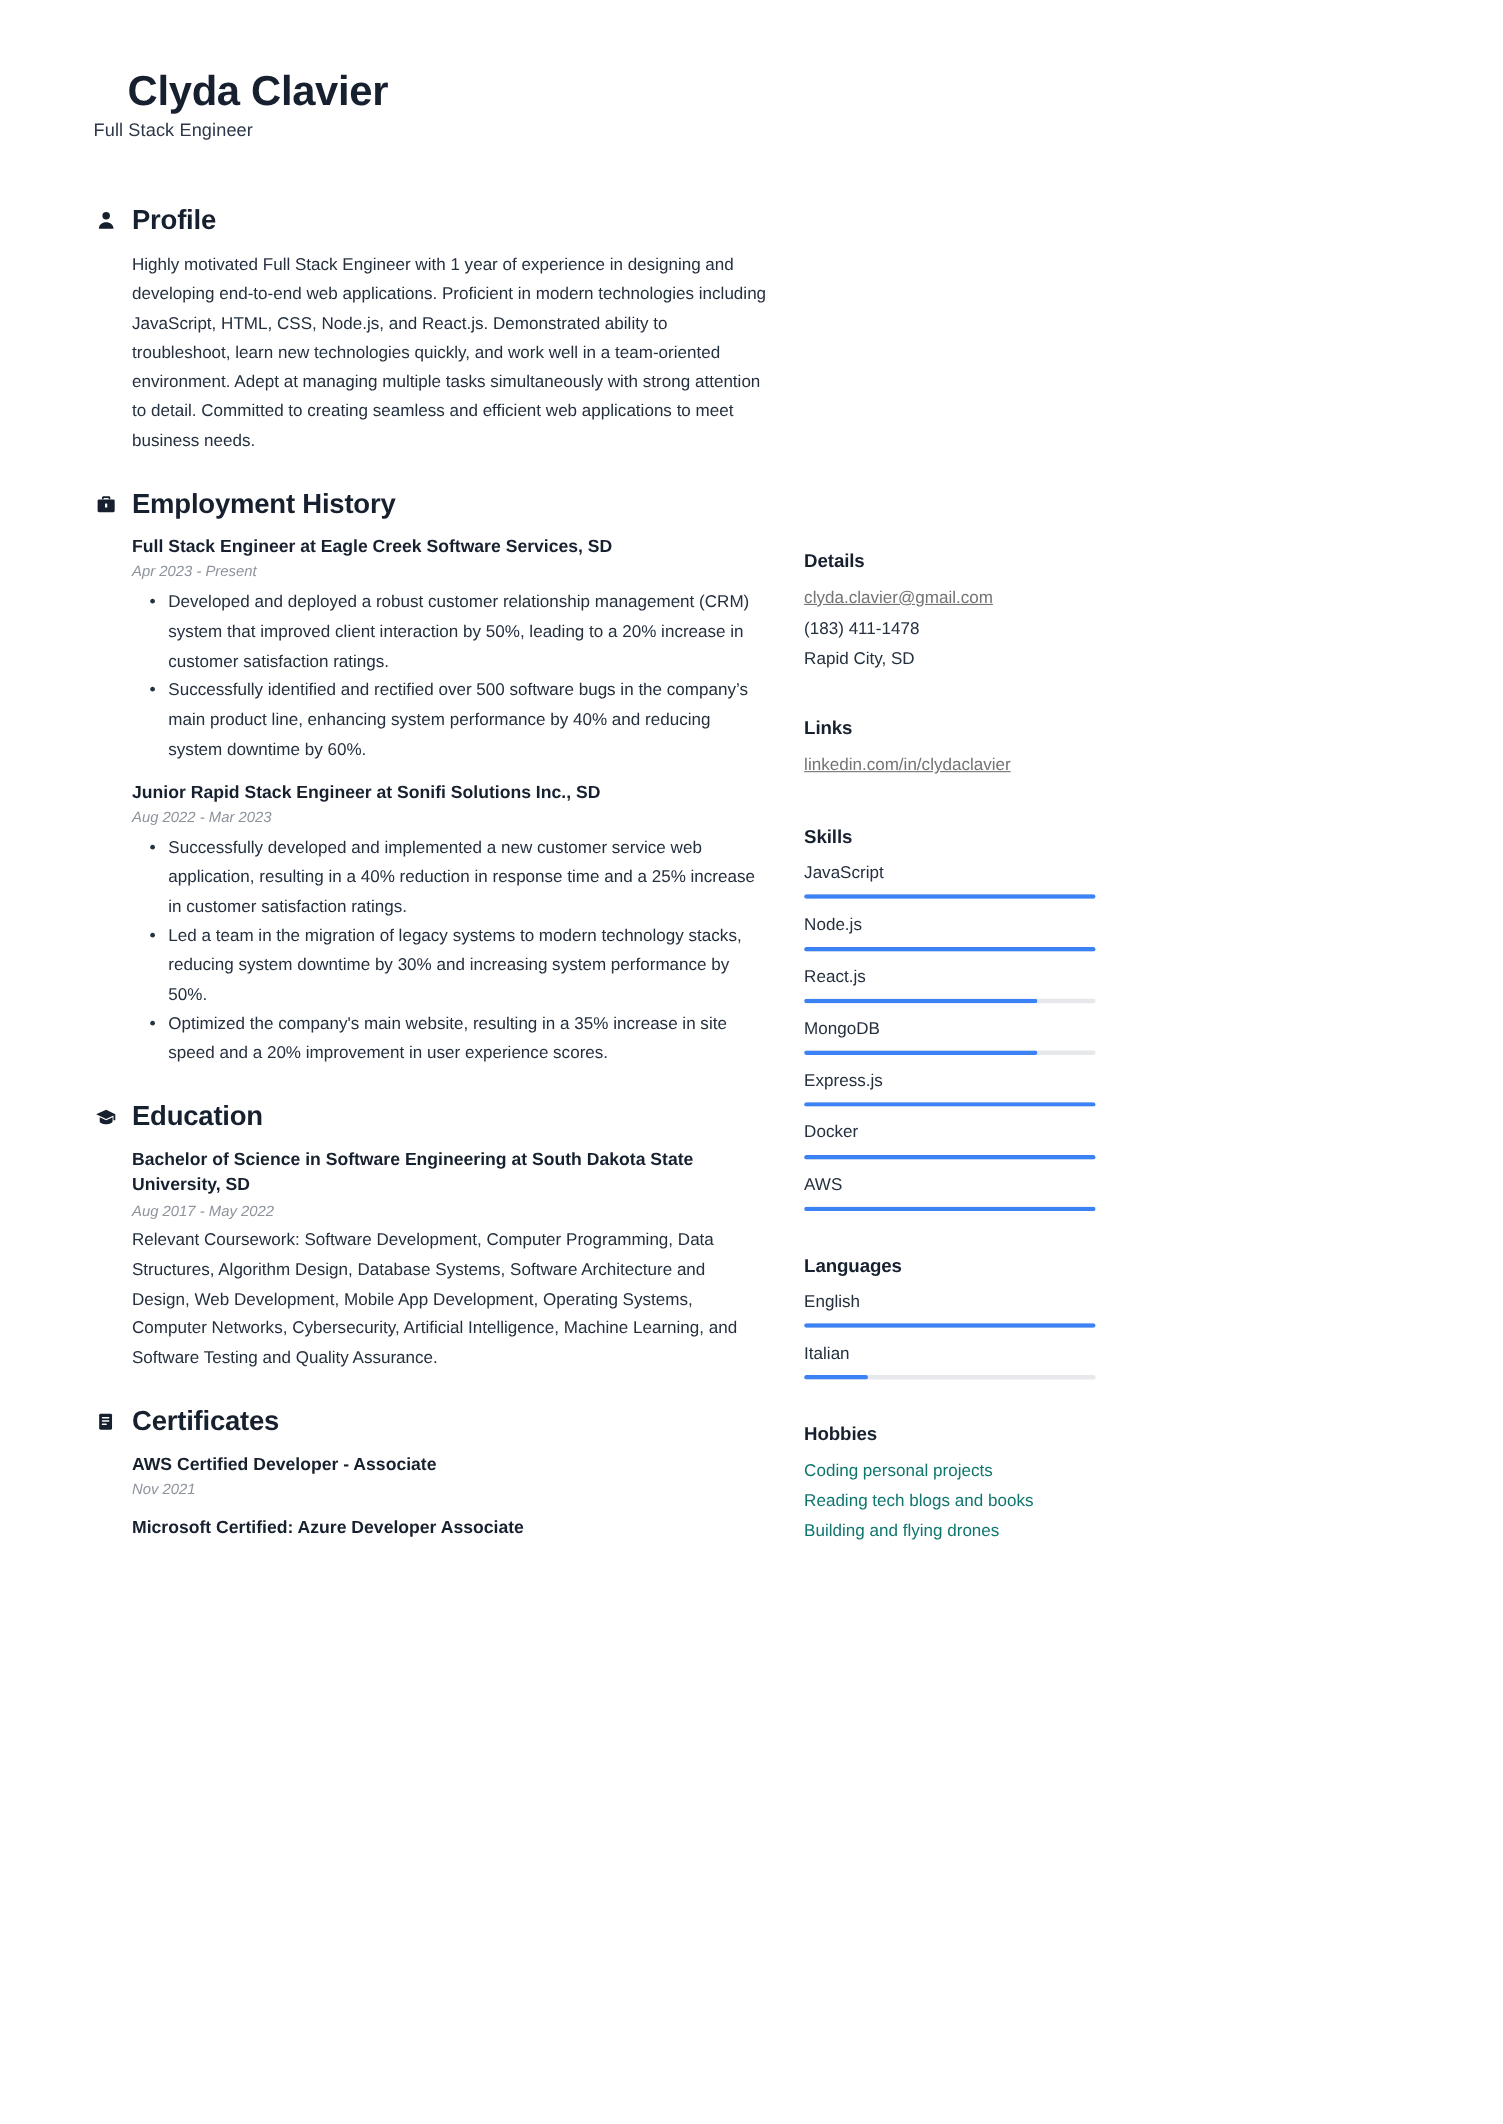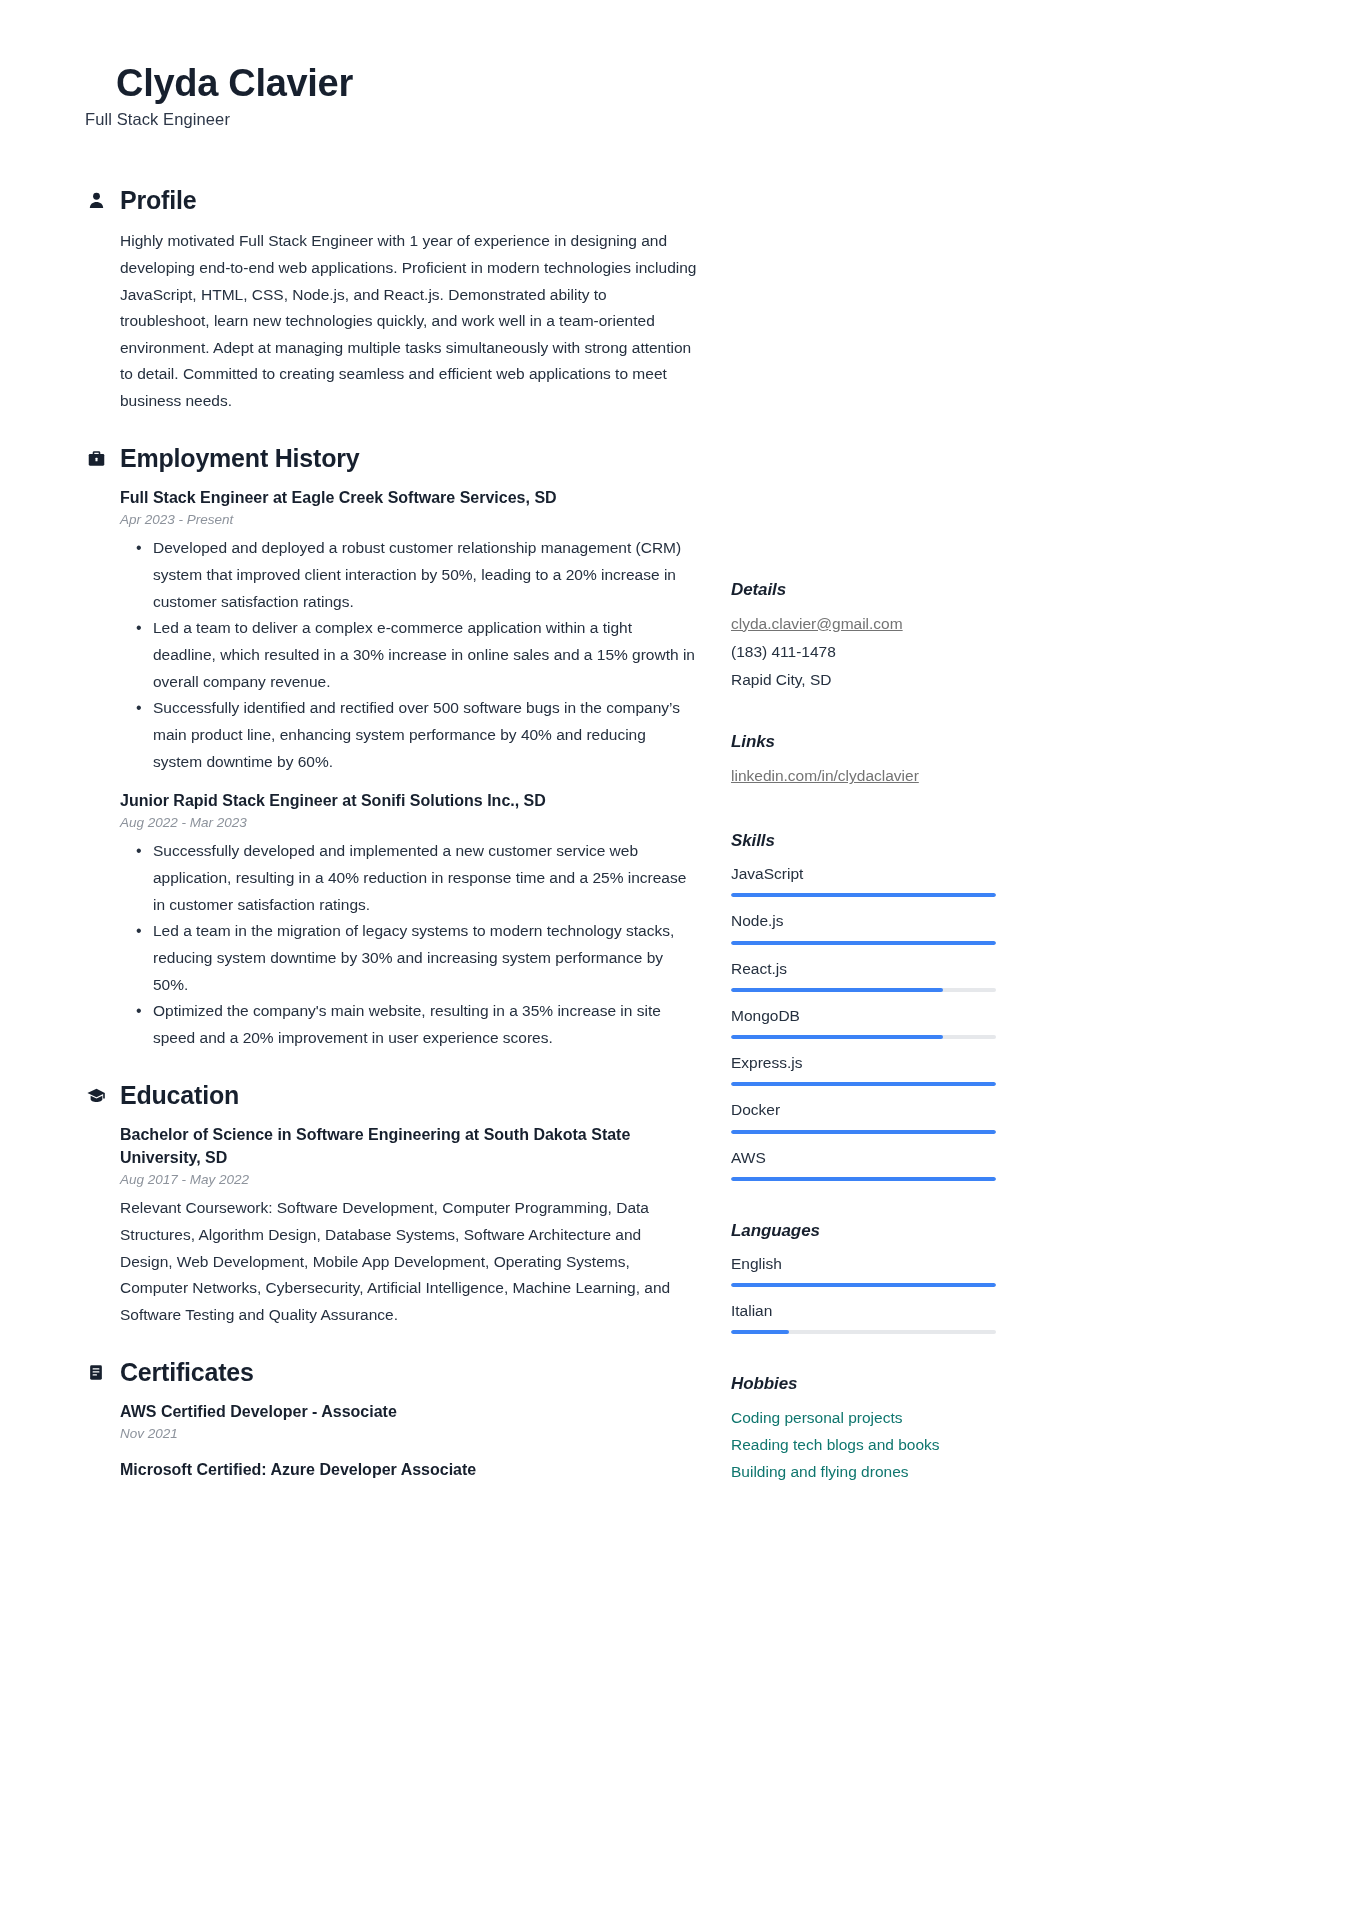--- a/index.html
+++ b/index.html
@@ -140,21 +140,20 @@
 
   
   .side-block { margin-bottom: 26px; }
 
   .side-title {
     font-size: 17px;
     font-weight: 700;
     color: #17202e;
     margin-bottom: 11px;
     letter-spacing: -0.1px;
-    font-style: italic;
   }
 
   .side-line {
     font-size: 15.5px;
     line-height: 1.62;
     color: #25303f;
     margin-bottom: 3px;
   }
 
   .side-link {
@@ -242,21 +241,20 @@
           </span>
           <span class="section-title">Employment History</span>
         </div>
         <div class="section-body">
 
           <div class="entry">
             <div class="entry-title">Full Stack Engineer at Eagle Creek Software Services, SD</div>
             <div class="entry-date">Apr 2023 - Present</div>
             <ul class="bullets">
               <li>Developed and deployed a robust customer relationship management (CRM) system that improved client interaction by 50%, leading to a 20% increase in customer satisfaction ratings.</li>
-              <li>Led a team to deliver a complex e-commerce application within a tight deadline, which resulted in a 30% increase in online sales and a 15% growth in overall company revenue.</li>
               <li>Successfully identified and rectified over 500 software bugs in the company’s main product line, enhancing system performance by 40% and reducing system downtime by 60%.</li>
             </ul>
           </div>
 
           <div class="entry">
             <div class="entry-title">Junior Rapid Stack Engineer at Sonifi Solutions Inc., SD</div>
             <div class="entry-date">Aug 2022 - Mar 2023</div>
             <ul class="bullets">
               <li>Successfully developed and implemented a new customer service web application, resulting in a 40% reduction in response time and a 25% increase in customer satisfaction ratings.</li>
               <li>Led a team in the migration of legacy systems to modern technology stacks, reducing system downtime by 30% and increasing system performance by 50%.</li>

